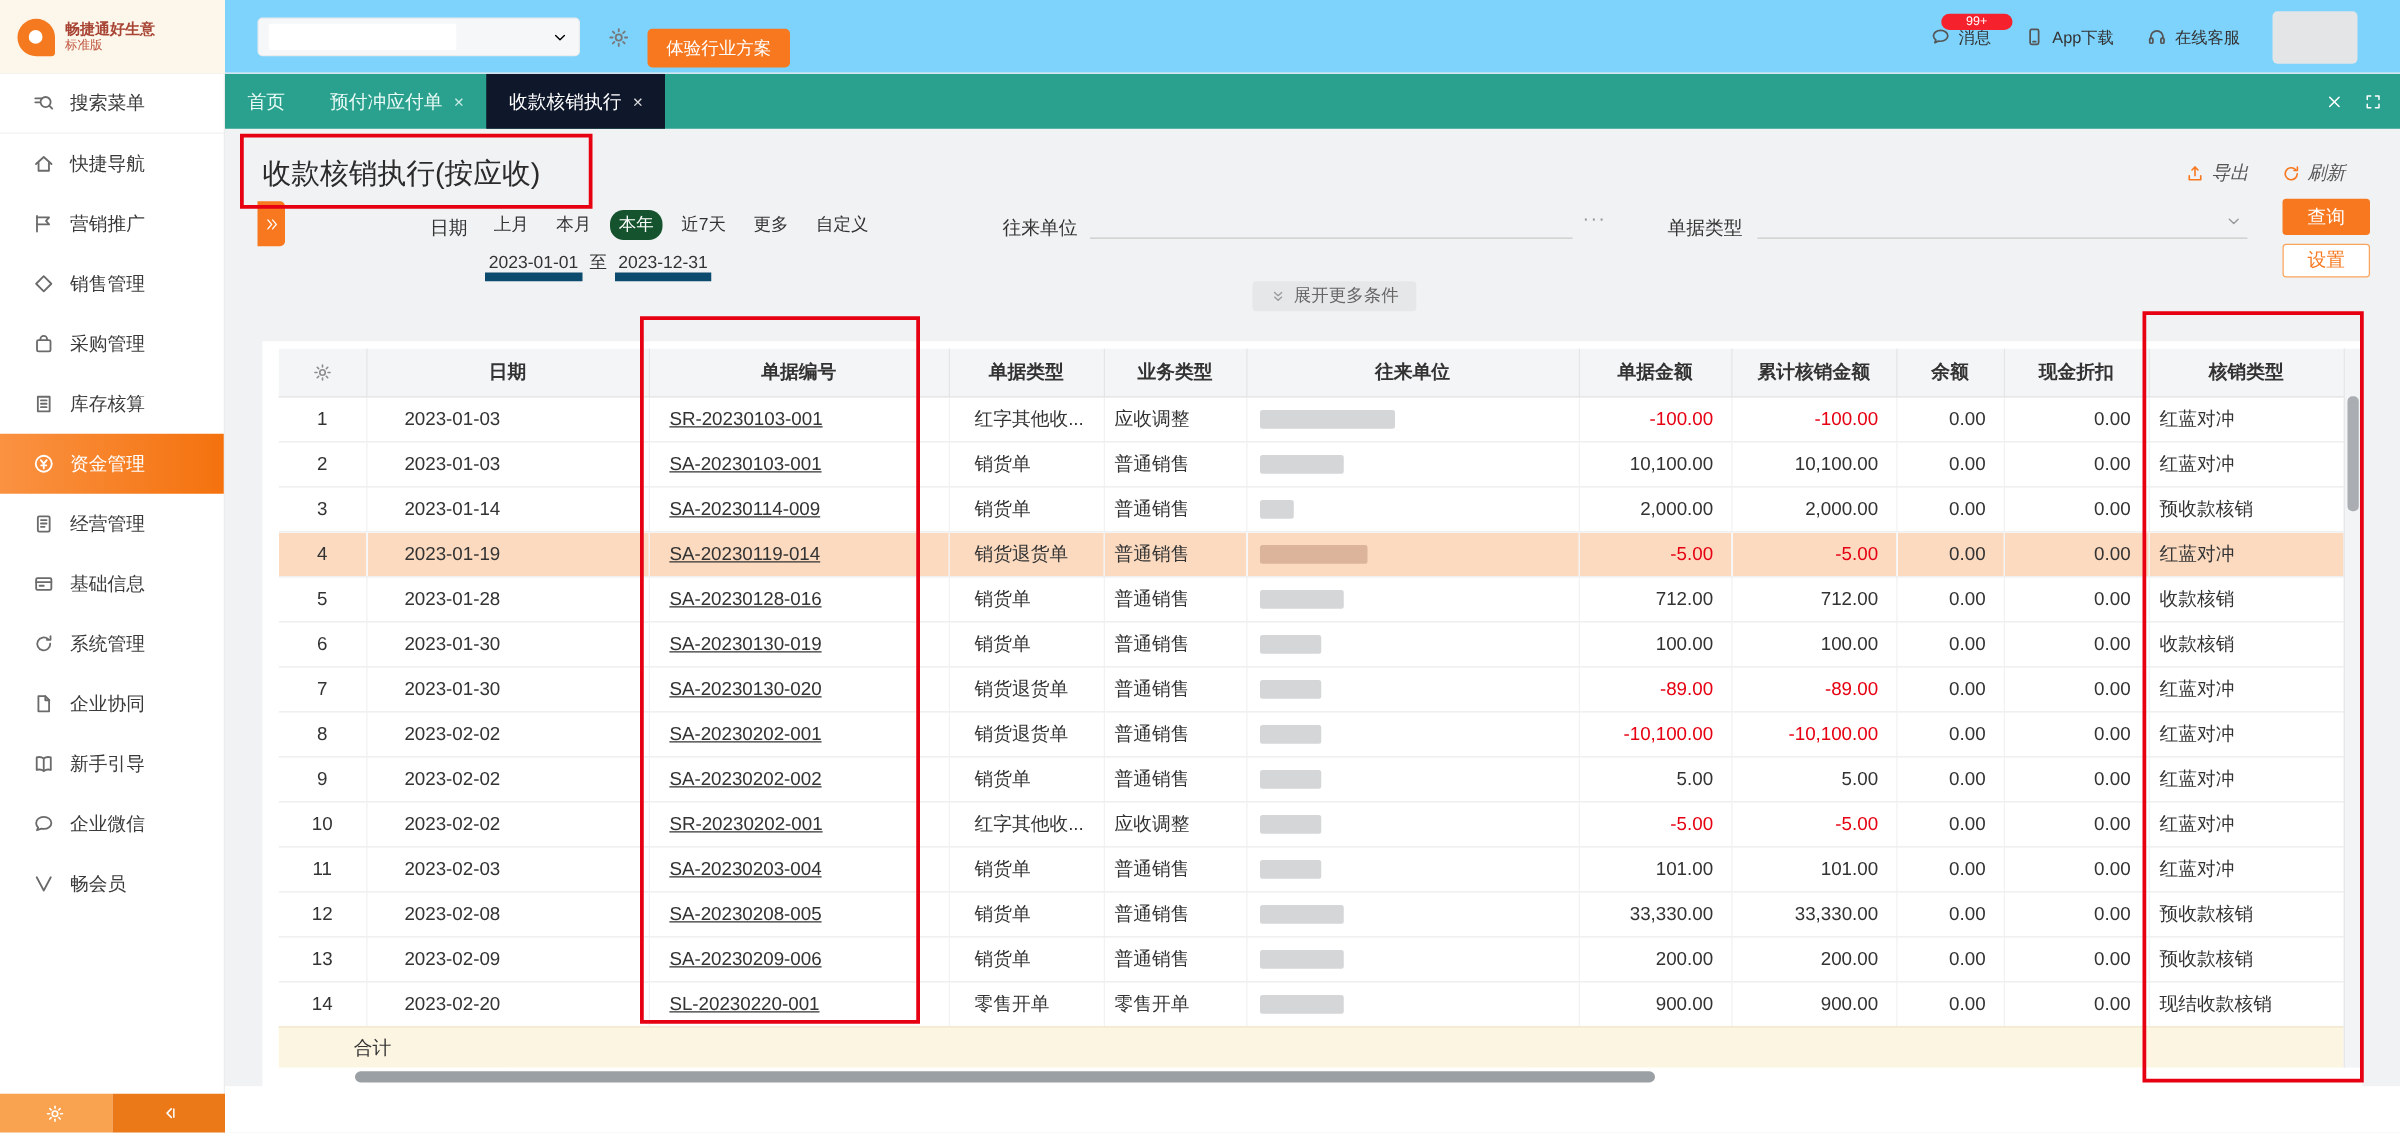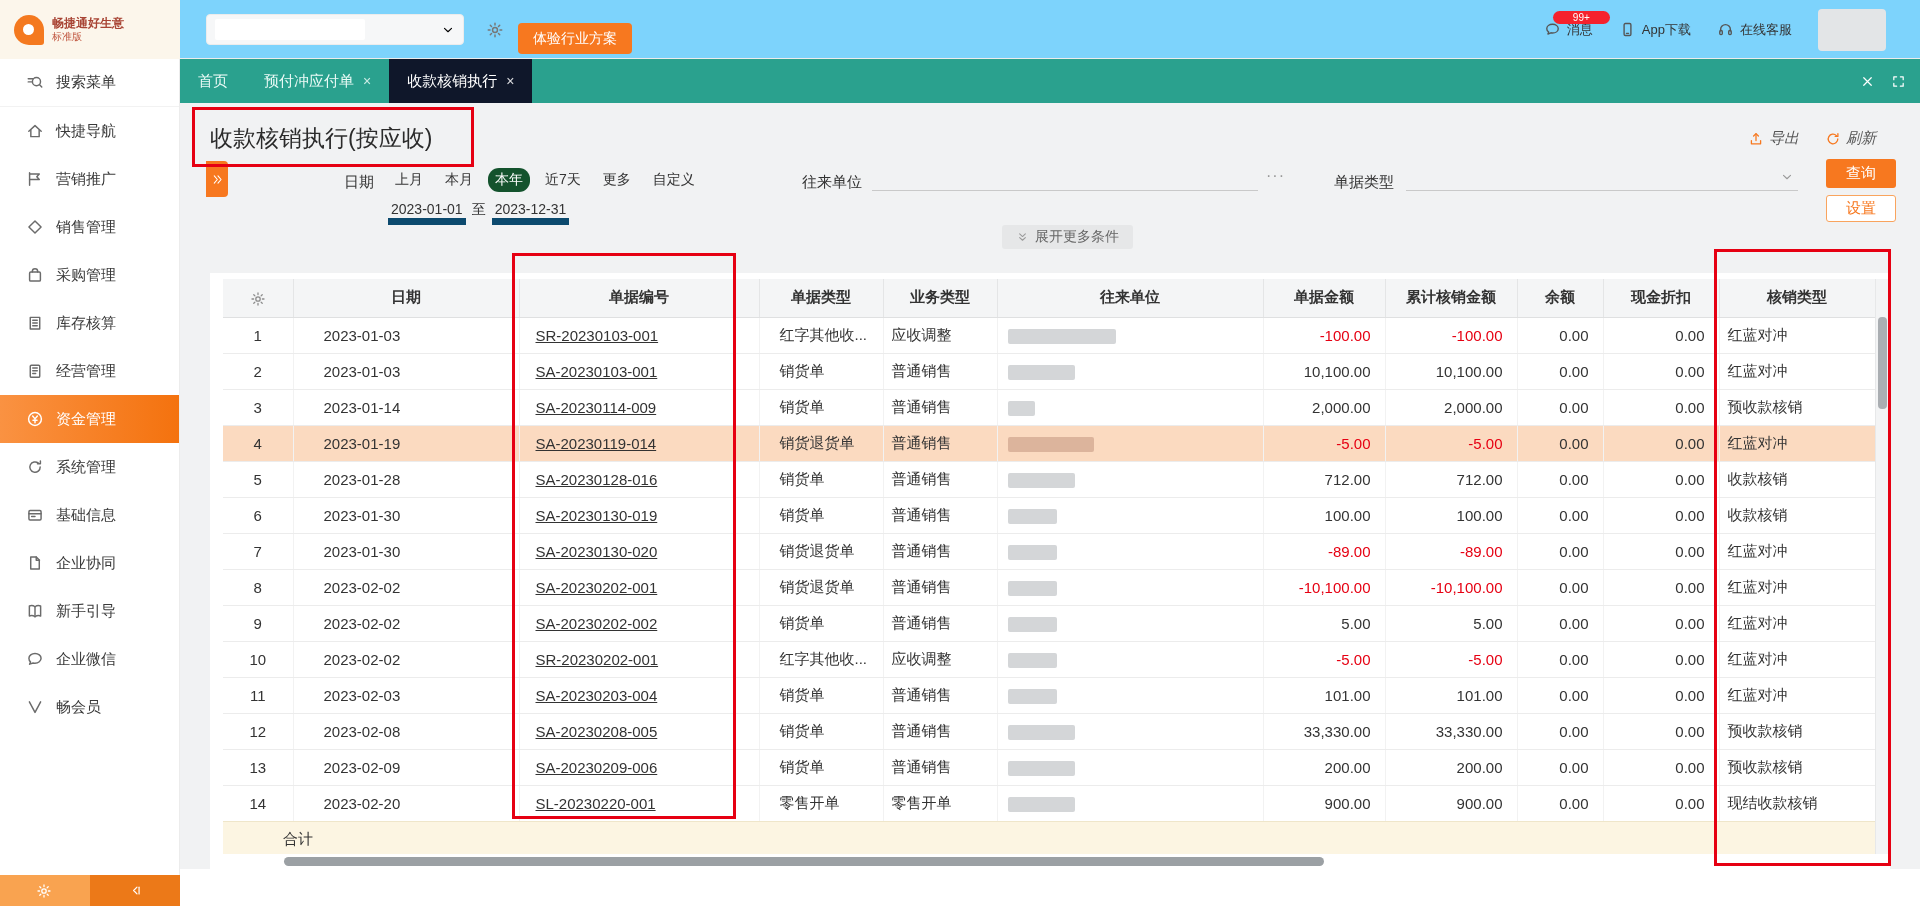--- a/index.html
+++ b/index.html
@@ -255,47 +255,47 @@
         </svg>
         <span class="side-label">采购管理</span>
       </div>
       <div class="side-item">
         <svg class="ico" width="18" height="18" viewBox="0 0 16 16">
           <rect x="3.8" y="3" width="8.4" height="10.4"></rect>
           <path d="M6 5.6h4M6 8h4M6 10.4h4"></path>
         </svg>
         <span class="side-label">库存核算</span>
       </div>
+      <div class="side-item active">
+        <svg class="ico" width="18" height="18" viewBox="0 0 16 16">
+          <circle cx="8" cy="8" r="5.7"></circle>
+          <path d="M5.9 5.4 8 7.9l2.1-2.5M8 7.9v3.4M6.2 9.2h3.6"></path>
+        </svg>
+        <span class="side-label">资金管理</span>
+      </div>
       <div class="side-item">
         <svg class="ico" width="18" height="18" viewBox="0 0 16 16">
           <rect x="3.8" y="2.8" width="8.4" height="10.8" rx="1"></rect>
           <path d="M6 5.4h4M6 7.8h4M6 10.2h2.6"></path>
         </svg>
         <span class="side-label">经营管理</span>
       </div>
-      <div class="side-item active">
-        <svg class="ico" width="18" height="18" viewBox="0 0 16 16">
-          <circle cx="8" cy="8" r="5.7"></circle>
-          <path d="M5.9 5.4 8 7.9l2.1-2.5M8 7.9v3.4M6.2 9.2h3.6"></path>
-        </svg>
-        <span class="side-label">资金管理</span>
+      <div class="side-item">
+        <svg class="ico" width="18" height="18" viewBox="0 0 16 16">
+          <rect x="2.6" y="4" width="10.8" height="8.4" rx="1"></rect>
+          <path d="M2.6 6.8h10.8M5 9.4h3"></path>
+        </svg>
+        <span class="side-label">基础信息</span>
       </div>
       <div class="side-item">
         <svg class="ico" width="18" height="18" viewBox="0 0 16 16">
           <path d="M12.6 8A4.6 4.6 0 1 1 11 4.6"></path>
           <path d="M12.8 2.6v2.6h-2.6"></path>
         </svg>
         <span class="side-label">系统管理</span>
-      </div>
-      <div class="side-item">
-        <svg class="ico" width="18" height="18" viewBox="0 0 16 16">
-          <rect x="2.6" y="4" width="10.8" height="8.4" rx="1"></rect>
-          <path d="M2.6 6.8h10.8M5 9.4h3"></path>
-        </svg>
-        <span class="side-label">基础信息</span>
       </div>
       <div class="side-item">
         <svg class="ico" width="18" height="18" viewBox="0 0 16 16">
           <path d="M4.2 2.6h4.9l2.7 2.7v8.1H4.2z"></path>
           <path d="M9.1 2.6v2.9H12"></path>
         </svg>
         <span class="side-label">企业协同</span>
       </div>
       <div class="side-item">
         <svg class="ico" width="18" height="18" viewBox="0 0 16 16">

